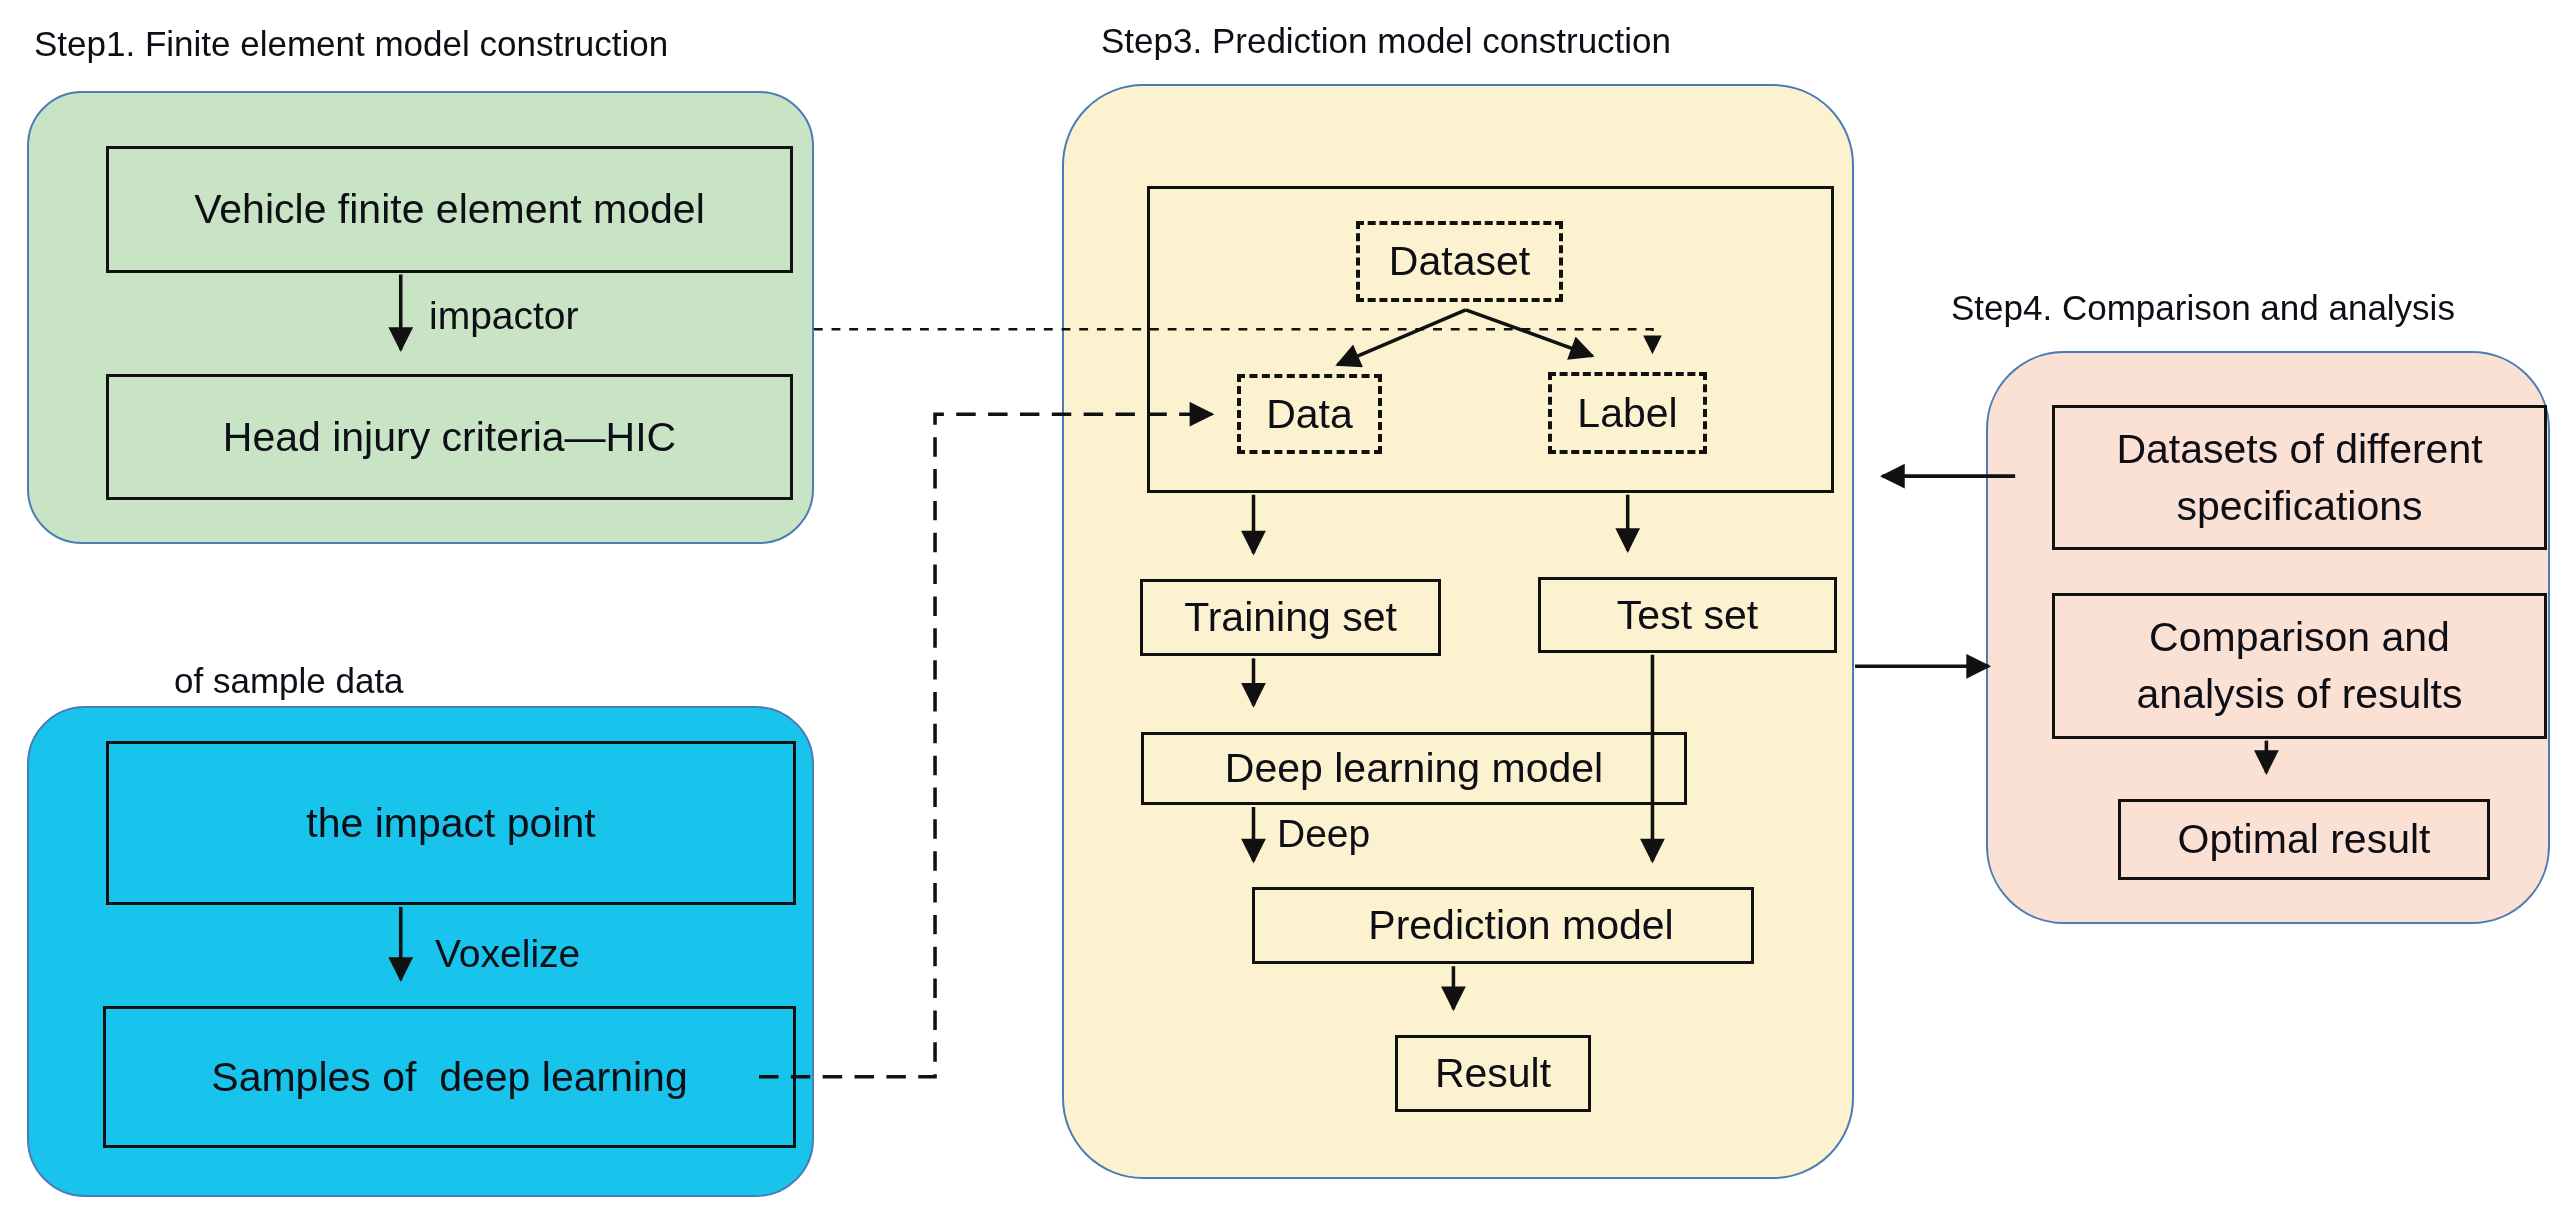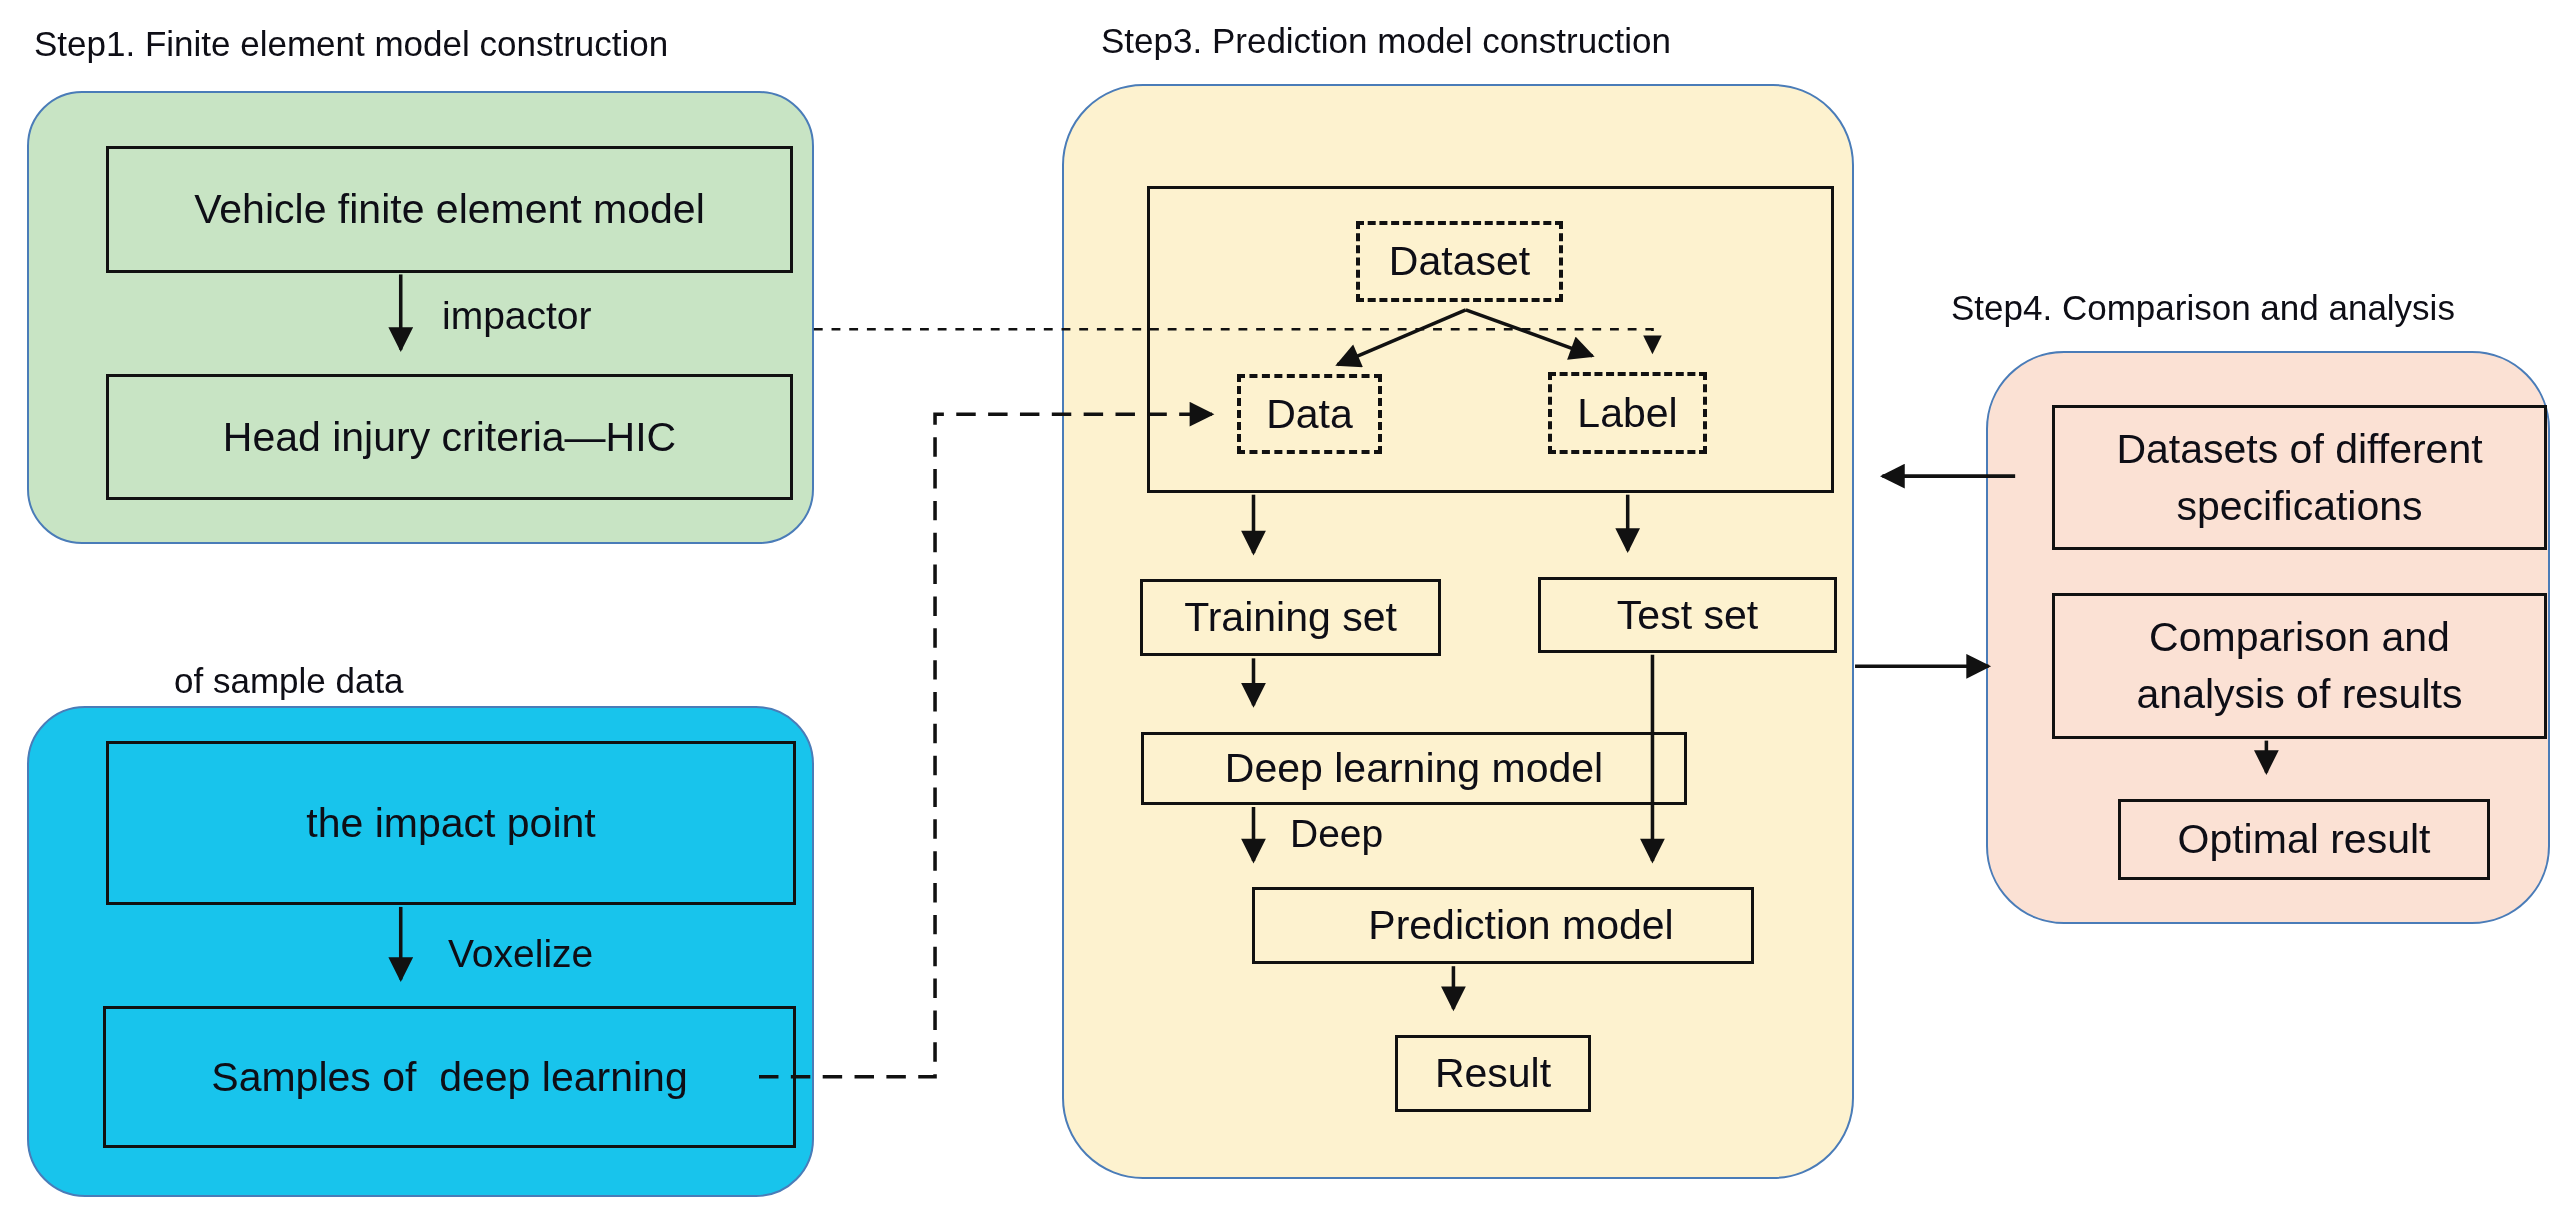--- a/index.html
+++ b/index.html
@@ -7,21 +7,21 @@
           font-family:"Liberation Sans", sans-serif;color:#0e0e16;}
   svg.connectors{position:absolute;left:0;top:0;width:2576px;height:1215px;pointer-events:none;}
   .group{position:absolute;border:2.7px solid #4a7cb8;box-sizing:border-box;}
   .round{border-radius:62px;}
   .node{position:absolute;border:3.5px solid #111;box-sizing:border-box;
         display:flex;flex-direction:column;align-items:center;justify-content:center;
         font-size:41px;line-height:57px;text-align:center;white-space:pre-wrap;margin-left:37px;}
   .dashed-node{position:absolute;border:4.4px dashed #111;box-sizing:border-box;
         display:flex;align-items:center;justify-content:center;font-size:41px;}
   .title{position:absolute;font-size:35px;line-height:42px;white-space:nowrap;}
-  .flow-label{position:absolute;font-size:39px;line-height:46px;white-space:nowrap;margin-left:13px;}
+  .flow-label{position:absolute;font-size:39px;line-height:46px;white-space:nowrap;}
 </style>
 </head>
 <body>
 
 <div id="canvas">
 
   <div class="title" style="left:34px;top:23px;">Step1. Finite element model construction</div>
   <div class="group round" style="left: 26.5px; top: 91px; width: 787px; height: 453px; border-radius: 55px; background-color: rgb(200, 228, 196);"></div>
   <div class="node" style="left:69px;top:146px;width:687px;height:127px;">Vehicle finite element model</div>
   <div class="flow-label" style="left:429px;top:293px;">impactor</div>

